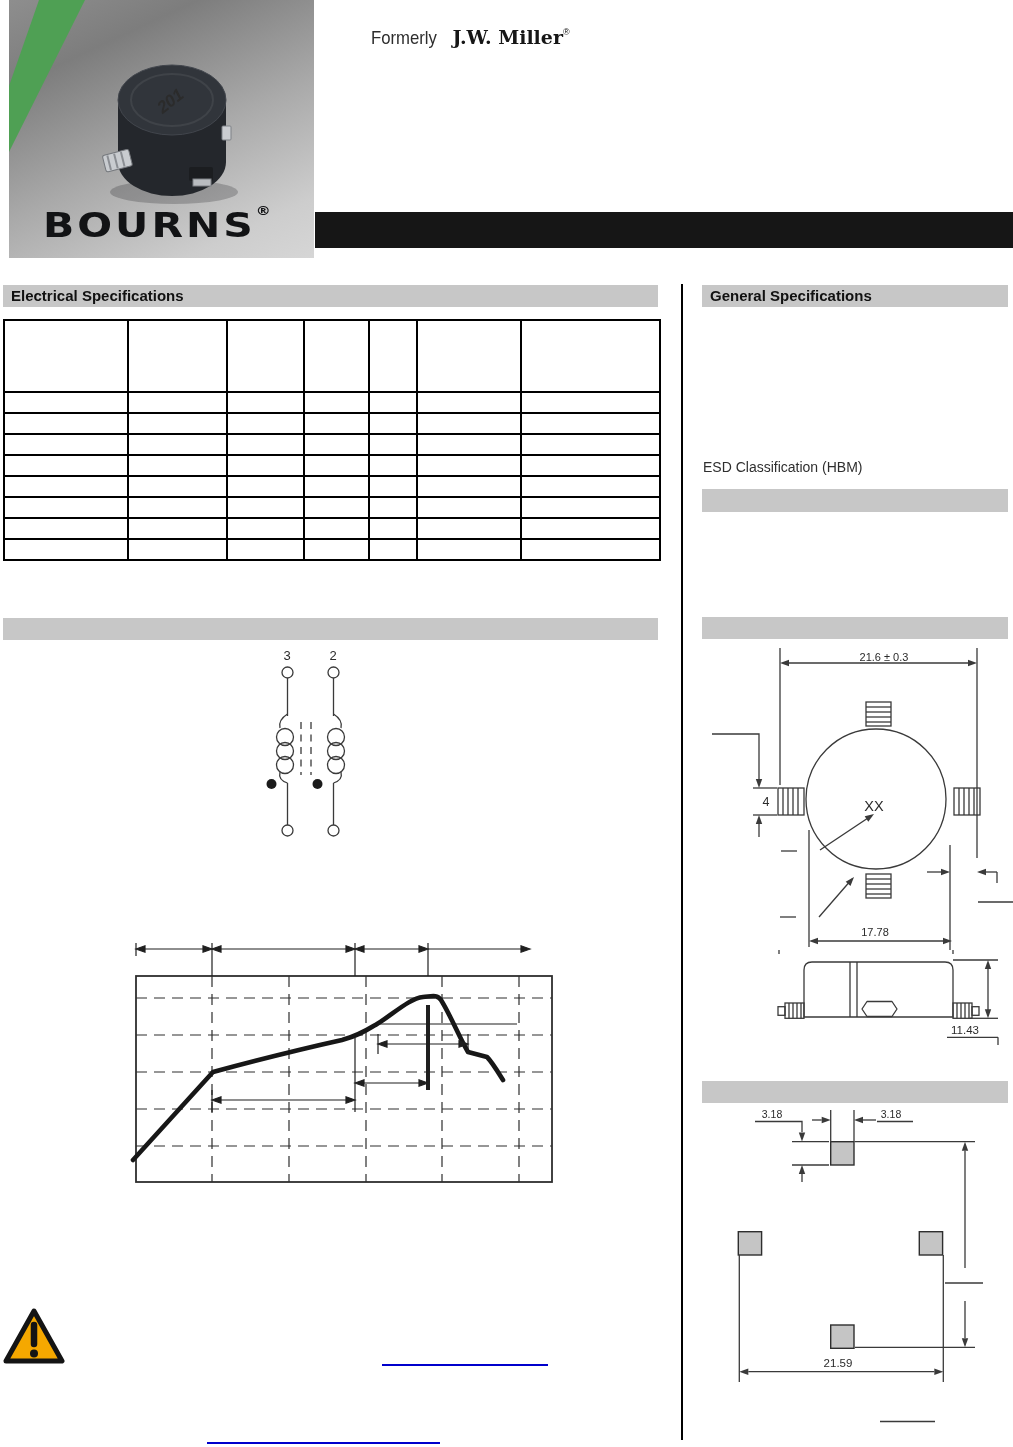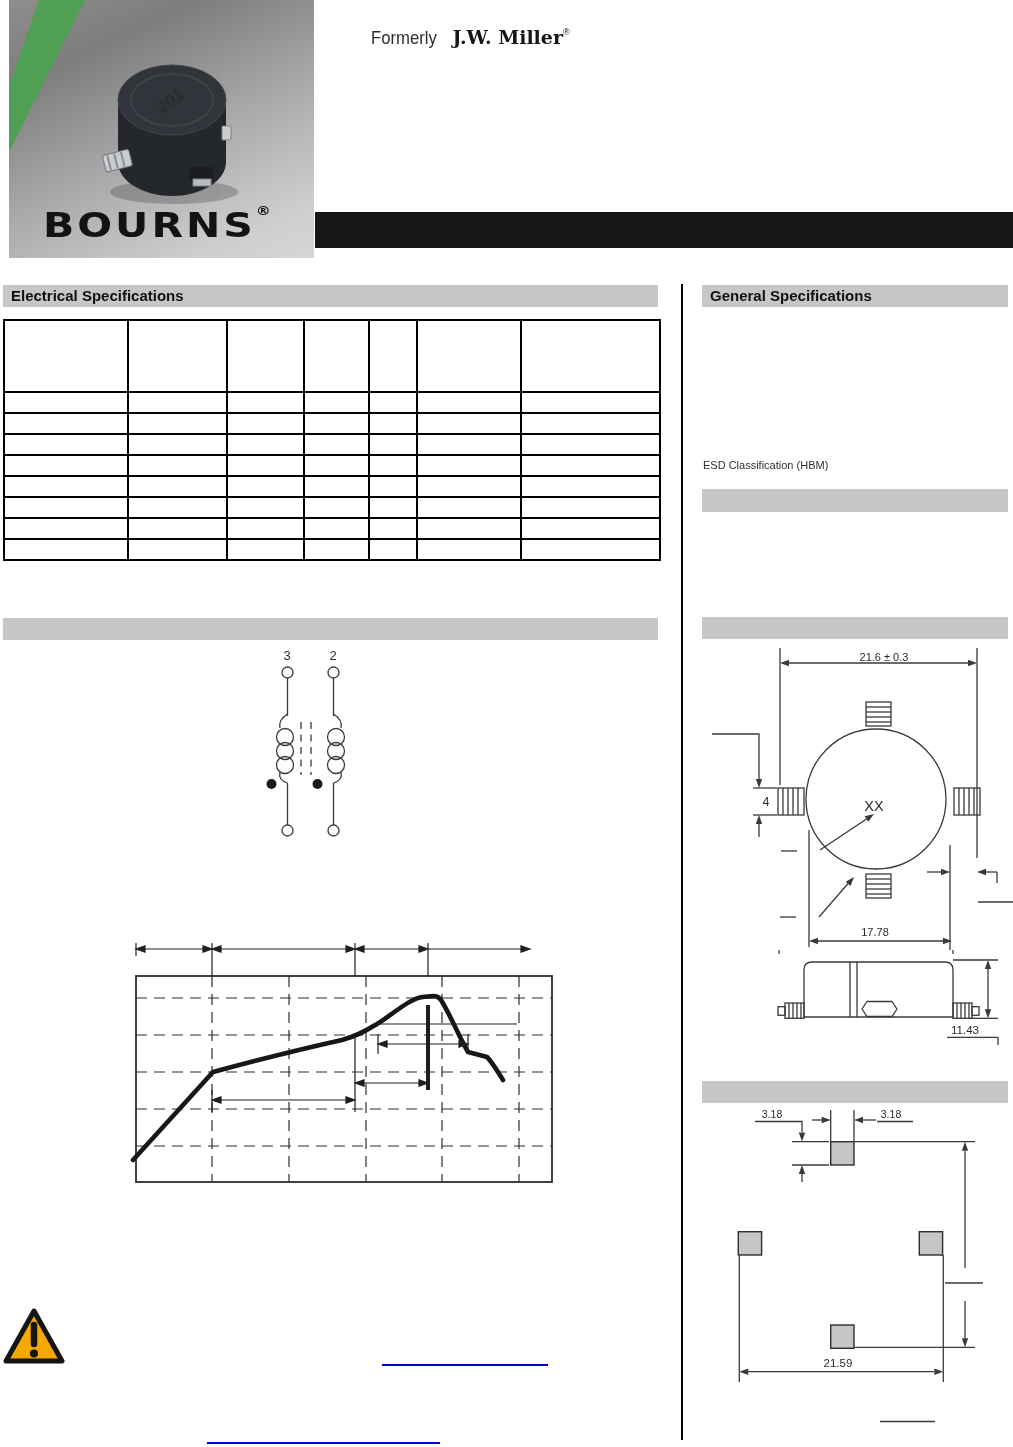--- a/index.html
+++ b/index.html
@@ -24,21 +24,21 @@
 
   .banner{position:absolute;left:315px;top:212px;width:698px;height:36px;background:#161616;}
   .vdivider{position:absolute;left:681px;top:284px;width:2px;height:1156px;background:#000;}
 
   .secbar{position:absolute;height:22px;background:#c7c7c7;line-height:22px;
     font-size:15px;font-weight:bold;color:#111;}
   .secbar span{padding-left:8px;}
   .bar-left{left:3px;width:655px;}
   .bar-right{left:702px;width:306px;}
 
-  .esd{position:absolute;left:703px;top:459px;font-size:11px;color:#2f2f2f;}
+  .esd{position:absolute;left:703px;top:459px;font-size:14px;color:#2f2f2f;}
 
   
   .spec-table{position:absolute;left:3px;top:319px;border-collapse:collapse;table-layout:fixed;}
   .spec-table th,.spec-table td{border:2px solid #000;padding:0;font-size:11px;}
   .spec-table thead th{height:70px;}
   .spec-table tbody td{height:19px;}
 
   .bluelink{position:absolute;height:2px;background:#0000cc;}
 
   svg text{font-family:"Liberation Sans",sans-serif;fill:#2b2b2b;}

